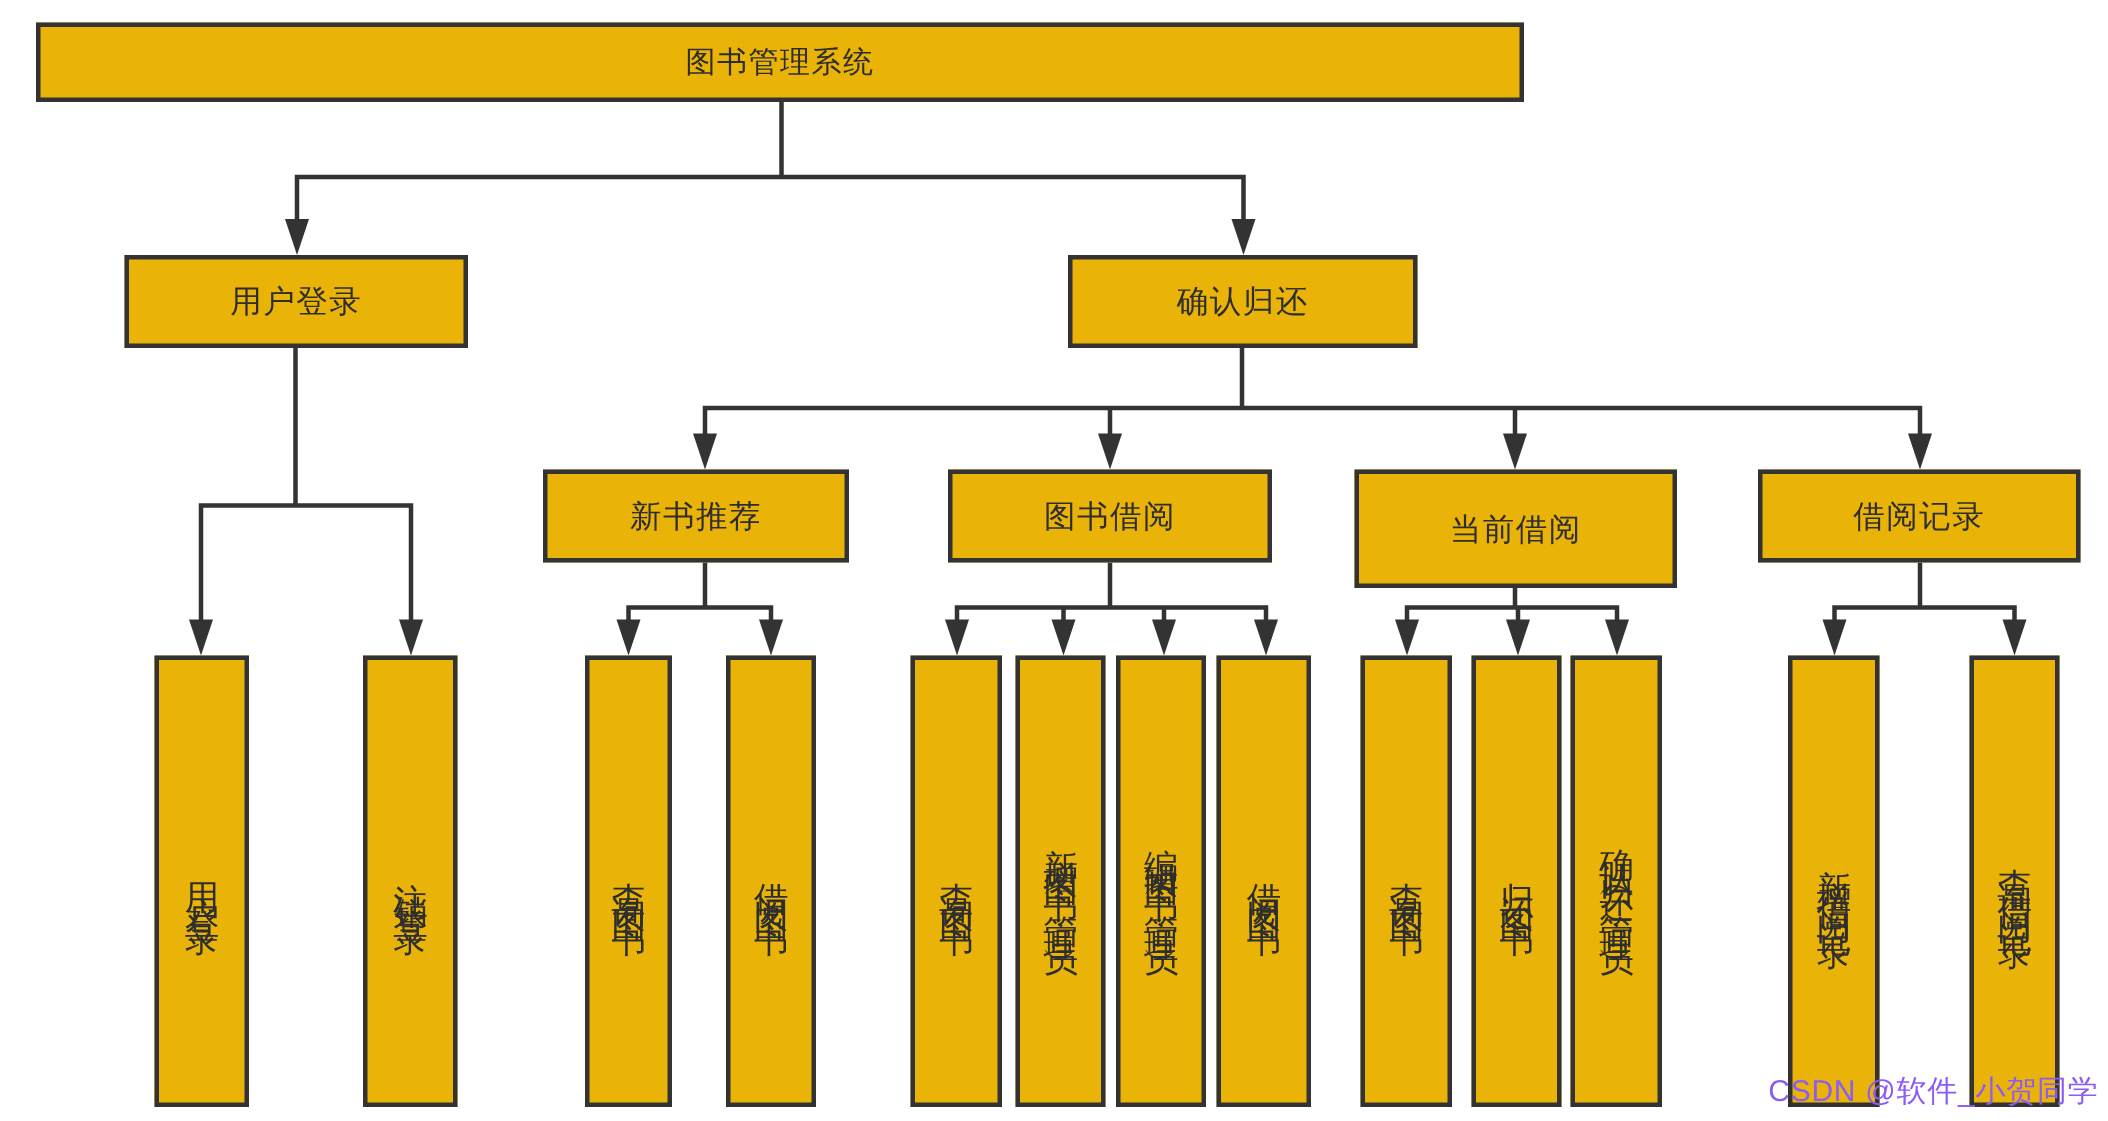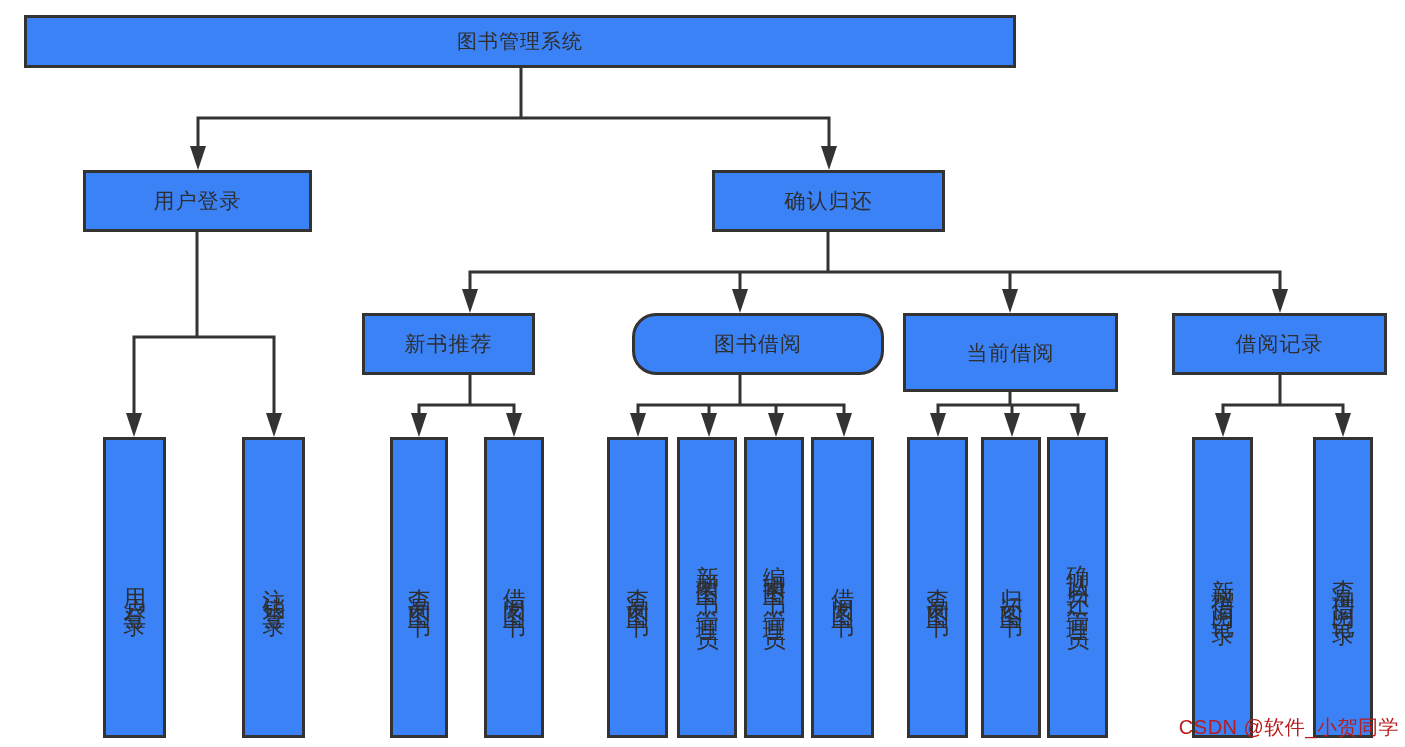--- a/index.html
+++ b/index.html
@@ -6,38 +6,38 @@
   #canvas{
     position:relative;
     width:1405px;height:747px;
     background:#ffffff;
     font-family:"Liberation Sans","DejaVu Sans",sans-serif;
     overflow:hidden;
   }
   #wires{position:absolute;left:0;top:0;width:1405px;height:747px;pointer-events:none;}
   .box{
     position:absolute;box-sizing:border-box;
-    border:3px solid #333333;background:#3b82f6;
+    border:3px solid #333333;background:#eab308;
     display:flex;align-items:center;justify-content:center;
     color:#2e2e2e;
   }
   .hlabel{font-size:21px;letter-spacing:1px;white-space:nowrap;}
   .root-label{font-size:20px;letter-spacing:1px;}
   .vlabel{
     writing-mode:vertical-rl;
     text-orientation:mixed;
     font-size:23px;
     letter-spacing:9px;
     line-height:1.1;
     white-space:nowrap;
   }
   #watermark{
     position:absolute;top:714px;right:6px;
     font-size:20px;letter-spacing:0.5px;
-    color:#b91c1c;white-space:nowrap;
+    color:#8b5cf6;white-space:nowrap;
     z-index:5;
   }
   .wire{stroke:#333333;stroke-width:3;fill:none;}
   .arrowhead{fill:#333333;stroke:none;}
 </style>
 </head>
 <body>
 
 <div id="canvas">
 
@@ -95,24 +95,24 @@
     <span class="hlabel root-label">图书管理系统</span>
   </div>
 
   <div class="box" style="left:83px;top:170px;width:229px;height:62px;">
     <span class="hlabel">用户登录</span>
   </div>
   <div class="box" style="left:712px;top:170px;width:233px;height:62px;">
     <span class="hlabel">确认归还</span>
   </div>
 
-  <div class="box" style="left:362px;top:313px;width:173px;height:62px;">
+  <div class="box" style="left:362px;top:313px;width:204px;height:62px;">
     <span class="hlabel">新书推荐</span>
   </div>
-  <div class="box" style="left:632px;top:313px;width:252px;height:62px;border-radius:24px;">
+  <div class="box" style="left:632px;top:313px;width:216px;height:62px;">
     <span class="hlabel">图书借阅</span>
   </div>
   <div class="box" style="left:903px;top:313px;width:215px;height:79px;">
     <span class="hlabel">当前借阅</span>
   </div>
   <div class="box" style="left:1172px;top:313px;width:215px;height:62px;">
     <span class="hlabel">借阅记录</span>
   </div>
 
   <div class="box" style="left:103px;top:437px;width:63px;height:301px;">

